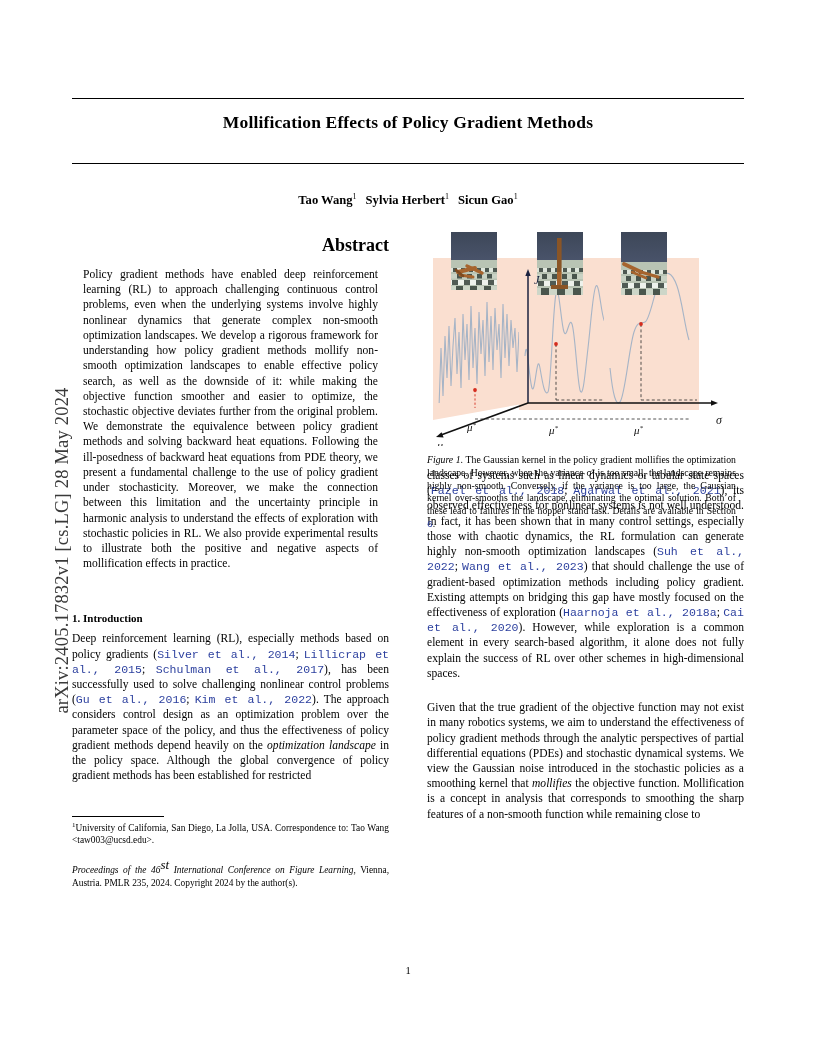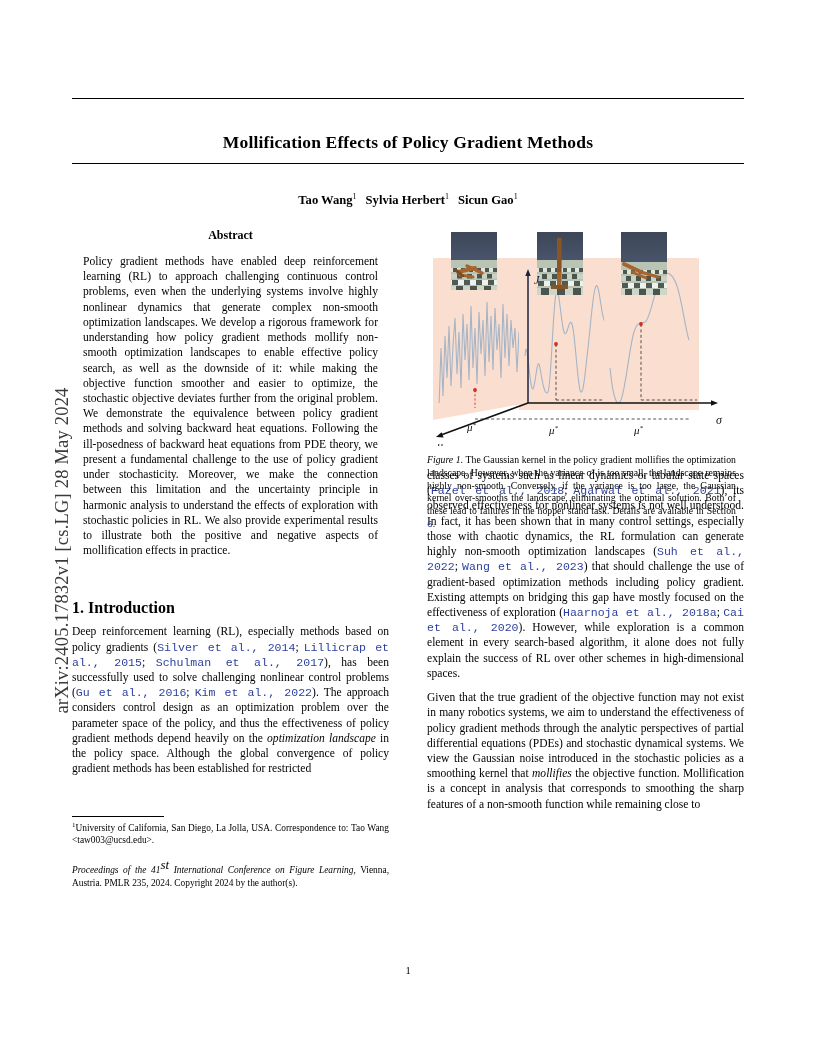--- a/index.html
+++ b/index.html
@@ -51,21 +51,20 @@
   #rule-bottom { position: absolute; top: 163px; }
 
   #paper-title {
     position: absolute;
     top: 112px;
     width: 100%;
     text-align: center;
     font-size: 17.5px;
     font-weight: bold;
     letter-spacing: 0.15px;
-    margin-top: 20px;
   }
 
   #authors {
     position: absolute;
     top: 192px;
     width: 100%;
     text-align: center;
     font-size: 12.6px;
     font-weight: bold;
   }
@@ -85,47 +84,47 @@
     width: 317px;
   }
   #col-right {
     position: absolute;
     left: 355px;
     top: 228px;
     width: 317px;
   }
 
   .abs-head {
-    text-align: center;
-    font-size: 12px;
+    text-align: right;
+    font-size: 18px;
     font-weight: bold;
-    margin: 0 0 9px 0;
+    margin: 7px 0 9px 0;
   }
   .abs-body {
     font-size: 11.55px;
     line-height: 1.318;
     text-align: justify;
     text-justify: inter-word;
     margin: 11px;
     hyphens: manual;
   }
 
   .sec-head {
-    font-size: 16px;
+    font-size: 11px;
     font-weight: bold;
     margin: 0 0 7px 0;
   }
   .body-par {
     font-size: 11.55px;
     line-height: 1.318;
     text-align: justify;
     margin: 0 0 0 0;
     hyphens: manual;
   }
-  .body-par + .body-par { margin-top: 9px; }
+  .body-par + .body-par { margin-top: 19px; }
   .cite { color: #2b3f9e; font-family: Liberation Mono, monospace; }
   .it { font-style: italic; }
 
   
   #footnote-block {
     position: absolute;
     left: 0;
     top: 816px;
     width: 317px;
   }
@@ -203,21 +202,21 @@
 
     <div style="height:30px"></div>
 
     <div class="sec-head">1. Introduction</div>
     <p class="body-par" id="intro-par-1"><span>Deep reinforcement learning (RL), especially methods based on policy gradients (</span><span class="cite">Silver et al., 2014</span><span>; </span><span class="cite">Lillicrap et al., 2015</span><span>; </span><span class="cite">Schulman et al., 2017</span><span>), has been successfully used to solve challenging nonlinear control problems (</span><span class="cite">Gu et al., 2016</span><span>; </span><span class="cite">Kim et al., 2022</span><span>). The approach considers control design as an optimization problem over the parameter space of the policy, and thus the effectiveness of policy gradient methods depend heavily on the </span><span class="it">optimization landscape</span><span> in the policy space. Although the global convergence of policy gradient methods has been established for restricted </span></p>
   </div>
 
   <div id="footnote-block">
     <hr id="footnote-rule">
     <p class="fn-text"><span class="fnmark">1</span><span>University of California, San Diego, La Jolla, USA. Correspondence to: Tao Wang &lt;taw003@ucsd.edu&gt;.</span></p>
-    <p id="proceedings"><span class="it">Proceedings of the </span><span class="it">41</span><span class="ord">st</span><span class="it"> International Conference on Figure Learning</span><span>, Vienna, Austria. PMLR 235, 2024. Copyright 2024 by the author(s).</span></p>
+    <p id="proceedings"><span class="it">Proceedings of the </span><span class="it">46</span><span class="ord">st</span><span class="it"> International Conference on Figure Learning</span><span>, Vienna, Austria. PMLR 235, 2024. Copyright 2024 by the author(s).</span></p>
   </div>
 
   <div id="col-right">
 
     <div id="figure-wrap">
       <svg id="fig-svg" width="317" height="218" viewBox="0 0 317 218">
         <defs>
           <clipPath id="thumbA">
               <rect x="24" y="4" width="46" height="58"></rect>
             </clipPath>

